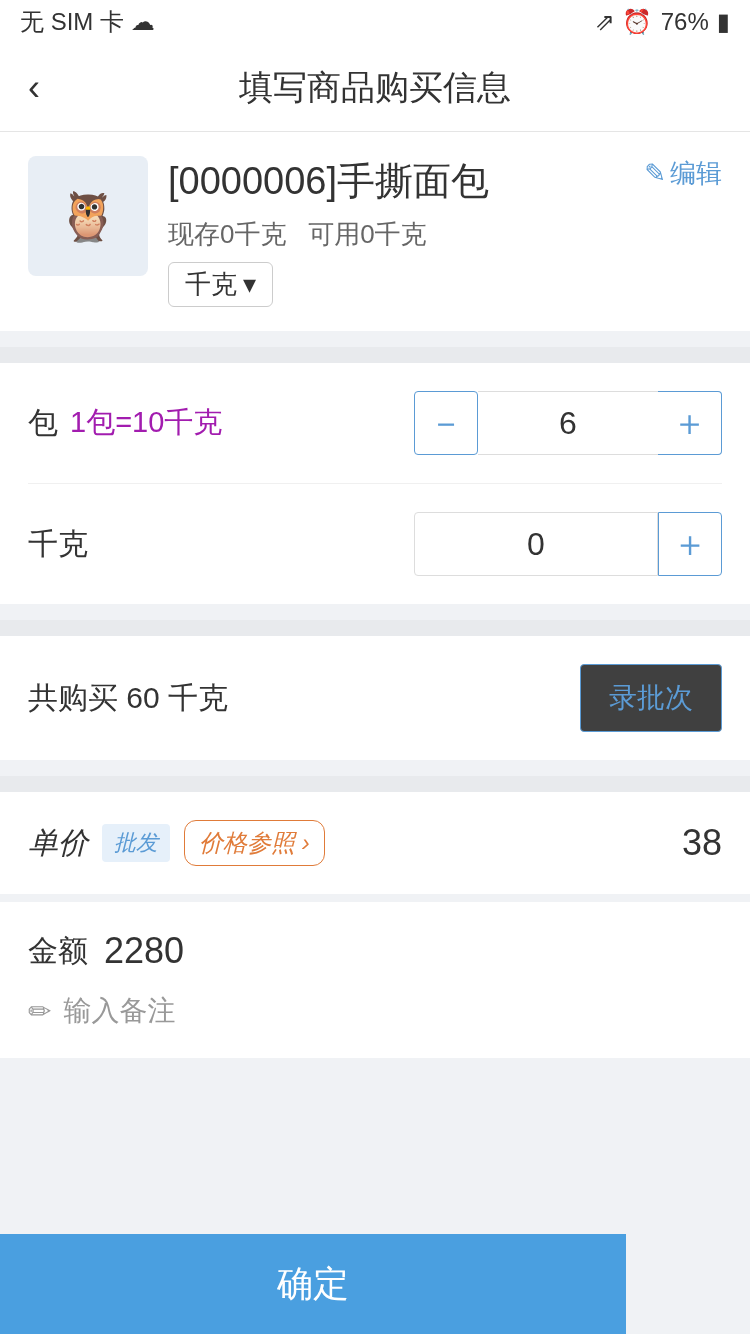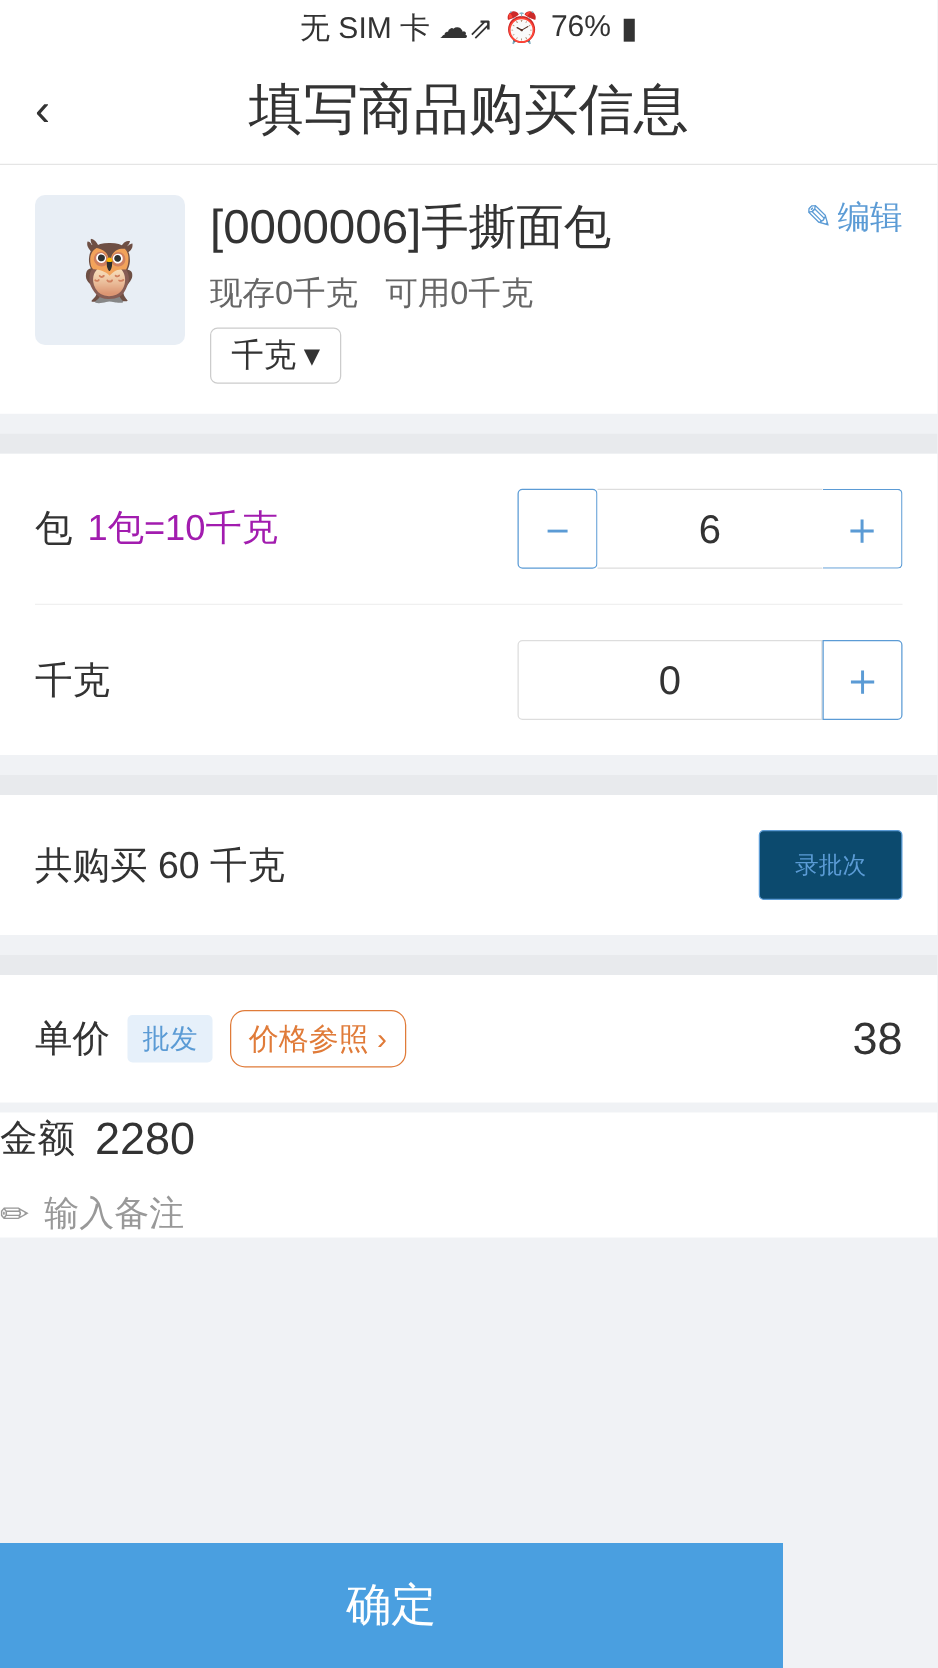--- a/index.html
+++ b/index.html
@@ -14,21 +14,21 @@
       position: relative;
     }
 
     
     .status-bar {
       width: 750px;
       height: 44px;
       background: #fff;
       display: flex;
       align-items: center;
-      justify-content: center;
+      justify-content: space-between;
       padding: 0 20px;
       font-size: 24px;
       color: #333;
     }
     .status-left { display: flex; align-items: center; gap: 8px; }
     .status-center { font-size: 28px; font-weight: 500; }
     .status-right { display: flex; align-items: center; gap: 8px; font-size: 24px; }
 
     
     .nav-bar {
@@ -42,21 +42,21 @@
       border-bottom: 1px solid #e5e5e5;
     }
     .nav-back {
       position: absolute;
       left: 28px;
       font-size: 36px;
       color: #333;
       cursor: pointer;
     }
     .nav-title {
-      font-size: 44px;
+      font-size: 34px;
       font-weight: 500;
       color: #333;
     }
 
     
     .product-section {
       background: #fff;
       padding: 24px 28px;
       display: flex;
       align-items: flex-start;
@@ -177,39 +177,39 @@
       padding: 28px;
       display: flex;
       align-items: center;
       justify-content: space-between;
       margin-bottom: 16px;
     }
     .total-text { font-size: 30px; color: #333; }
     .batch-btn {
       border: 1px solid #5b9bd5;
       color: #5b9bd5;
-      font-size: 19px;
+      font-size: 28px;
       padding: 14px 28px;
       border-radius: 4px;
       cursor: pointer;
-      background: #0c4a6e;
+      background: #404040;
     }
 
     
     .price-section {
       background: #fff;
       padding: 28px;
       margin-bottom: 8px;
     }
     .price-row {
       display: flex;
       align-items: center;
       justify-content: space-between;
     }
-    .price-label { font-size: 30px; color: #333; display: flex; align-items: center; gap: 14px; }
+    .price-label { font-size: 30px; color: #333; display: flex; align-items: center; gap: 14px; font-style: italic; }
     .price-tag-blue {
       background: #e6f0fa;
       color: #5b9bd5;
       font-size: 22px;
       padding: 4px 12px;
       border-radius: 4px;
     }
     .price-ref-btn {
       border: 1px solid #e07b39;
       color: #e07b39;
@@ -219,20 +219,21 @@
       display: flex;
       align-items: center;
       gap: 4px;
       cursor: pointer;
     }
     .price-value { font-size: 36px; color: #333; font-weight: 500; }
 
     
     .amount-section {
       background: #fff;
+      padding: 28px;
       margin-bottom: 8px;
     }
     .amount-row { display: flex; align-items: center; gap: 16px; margin-bottom: 20px; }
     .amount-label { font-size: 30px; color: #333; }
     .amount-value { font-size: 36px; color: #333; font-weight: 500; }
     .remark-row { display: flex; align-items: center; gap: 12px; color: #999; font-size: 28px; cursor: pointer; }
 
     
     .confirm-btn {
       position: fixed;

